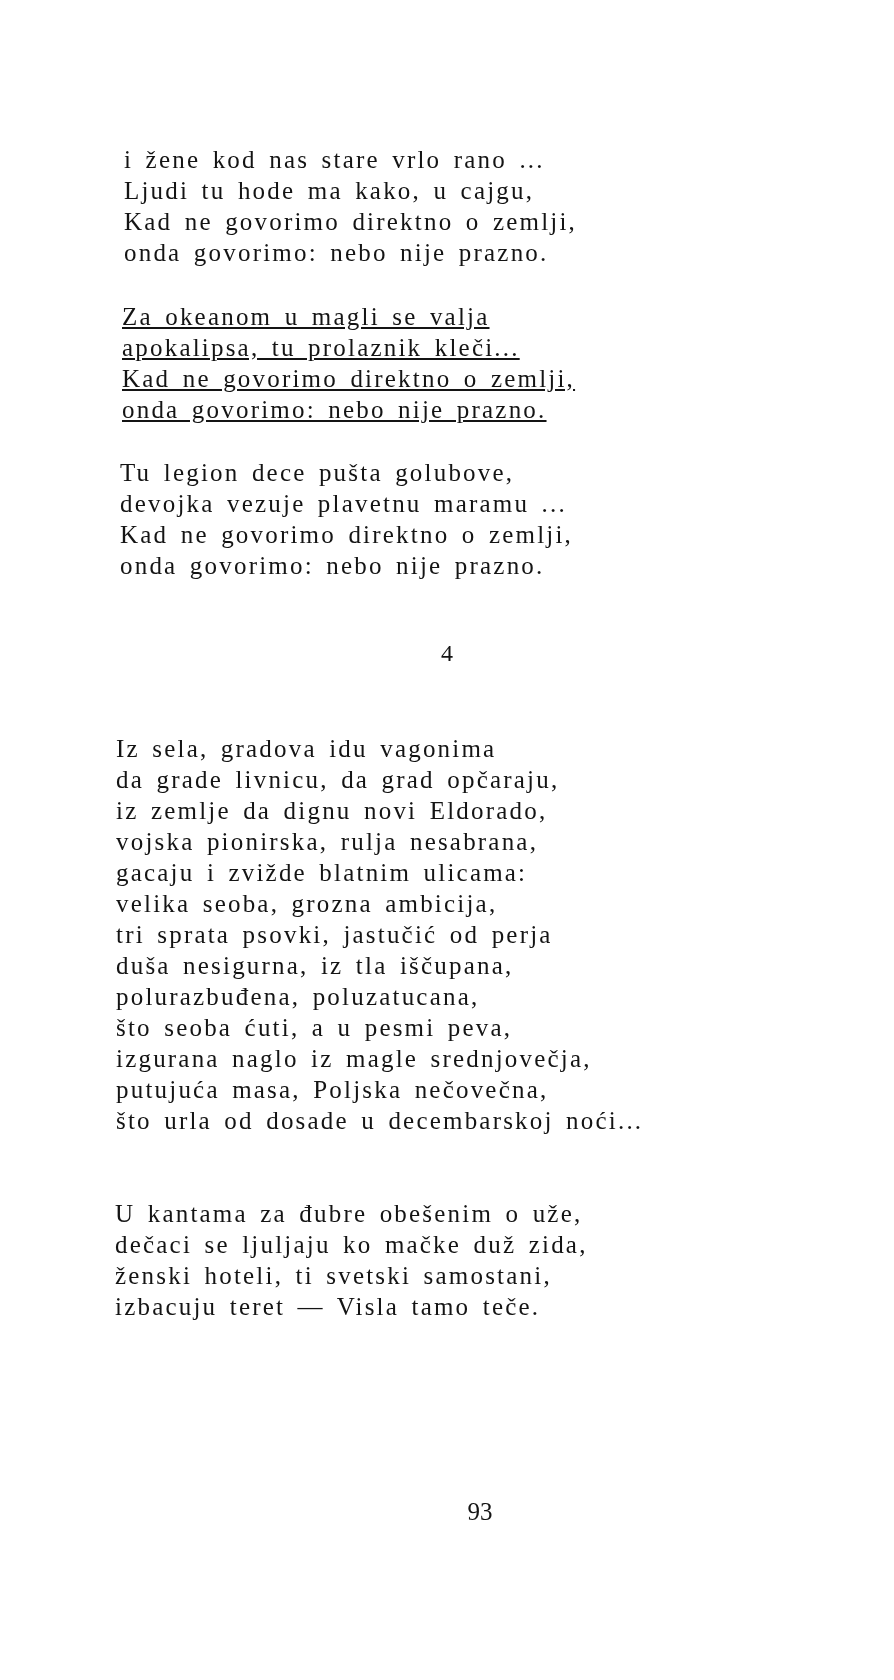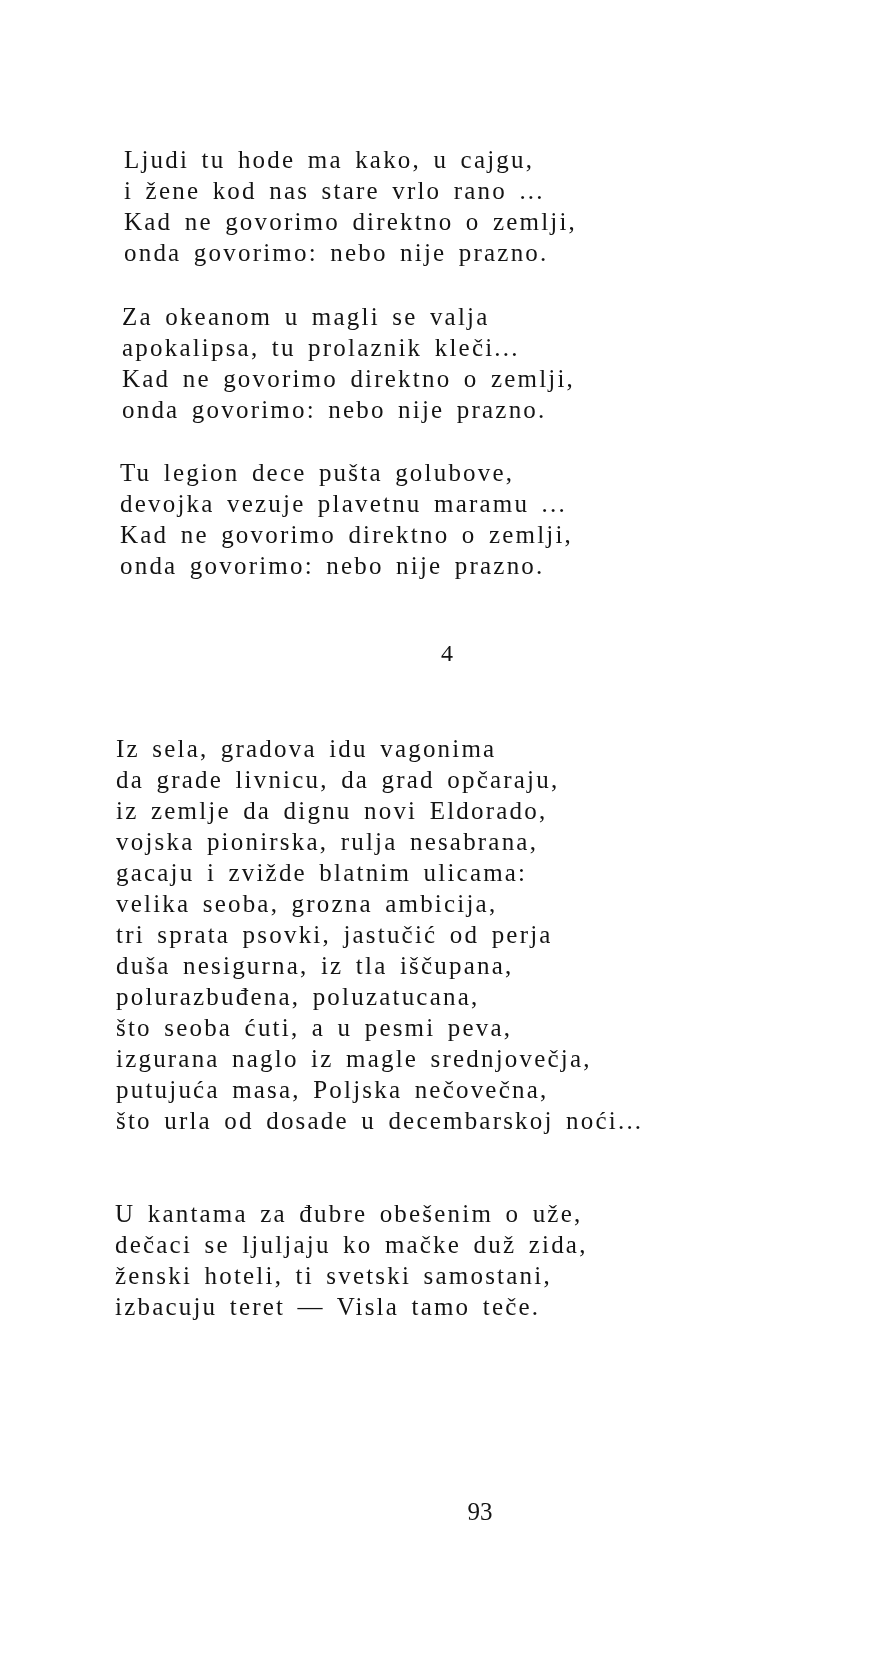--- a/index.html
+++ b/index.html
@@ -22,27 +22,27 @@
       position: absolute; left: 0; width: 960px; text-align: center;
       font-size: 25px; top: 1498px;
     }
   </style>
 </head>
 <body>
 
 <div class="page">
 
   <div class="stanza" style="left:124px; top:144px;">
+    <span class="line">i žene kod nas stare vrlo rano ...</span>
     <span class="line">Ljudi tu hode ma kako, u cajgu,</span>
-    <span class="line">i žene kod nas stare vrlo rano ...</span>
     <span class="line">Kad ne govorimo direktno o zemlji,</span>
     <span class="line">onda govorimo: nebo nije prazno.</span>
   </div>
 
-  <div class="stanza" style="left:122px; top:301px;">
+  <div class="stanza" style="left:122px; top:301px;text-decoration:underline;">
     <span class="line">Za okeanom u magli se valja</span>
     <span class="line">apokalipsa, tu prolaznik kleči...</span>
     <span class="line">Kad ne govorimo direktno o zemlji,</span>
     <span class="line">onda govorimo: nebo nije prazno.</span>
   </div>
 
   <div class="stanza" style="left:120px; top:457px;">
     <span class="line">Tu legion dece pušta golubove,</span>
     <span class="line">devojka vezuje plavetnu maramu ...</span>
     <span class="line">Kad ne govorimo direktno o zemlji,</span>

